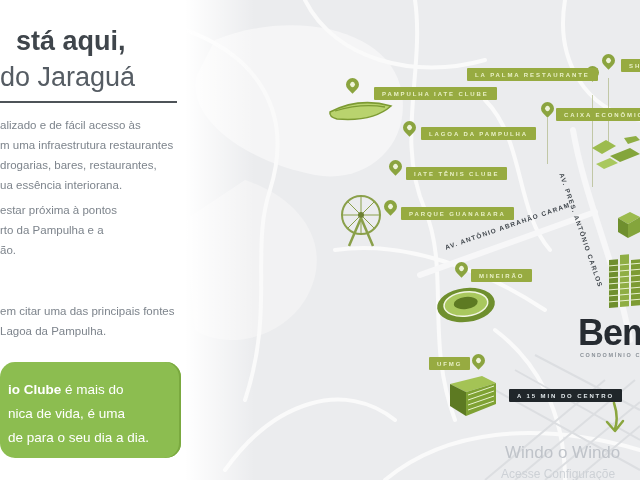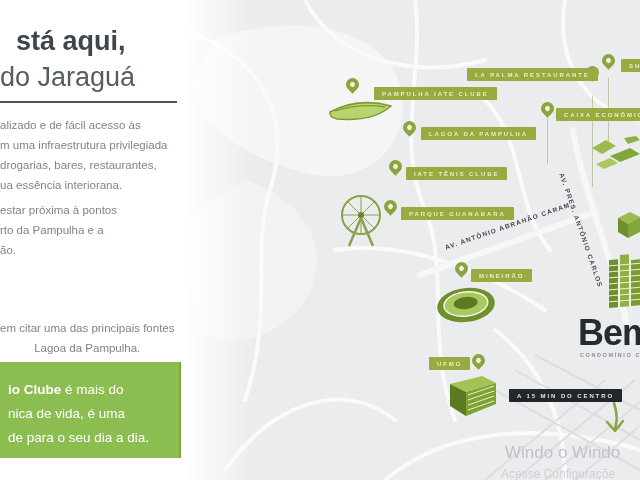--- a/index.html
+++ b/index.html
@@ -12,21 +12,21 @@
   .map svg.roads{position:absolute;left:0;top:0;z-index:1;}
   
   .left{position:absolute;left:0;top:0;width:200px;height:480px;z-index:6;}
   .h1{position:absolute;left:16px;top:26px;font-size:27px;font-weight:700;color:#3f454b;white-space:nowrap;}
   .h2{position:absolute;left:0;top:62px;font-size:27px;font-weight:400;color:#555c63;white-space:nowrap;}
   .divider{position:absolute;left:0;top:101px;width:177px;height:2px;background:#4d5358;}
   .para{position:absolute;left:0;font-size:11.5px;line-height:20px;color:#7d848c;white-space:nowrap;}
   .para span{display:block;}
   .greenbox{position:absolute;left:0;top:362px;width:181px;height:96px;background:#8cbd50;
     color:#ffffff;font-size:13.5px;line-height:24px;padding:16px 8px 0 8px;box-sizing:border-box;
-    box-shadow:inset -2px 0 0 #7aa93f;white-space:nowrap;z-index:7;}
+    box-shadow:inset -2px 0 0 #7aa93f;white-space:nowrap;z-index:7;border-radius:15px;}
   .greenbox b{font-weight:700;}
   .greenbox span{display:block;}
   
   .badge{position:absolute;background:#97ab41;color:#e9f0c6;font-size:6px;font-weight:700;
     letter-spacing:1.9px;padding:4px 8px 3px 8px;white-space:nowrap;border-radius:1px;z-index:5;}
   .badge.dark{background:#20262a;color:#dfe6e9;}
   .pin{position:absolute;width:13px;height:13px;background:#8ba43f;
     border-radius:50% 50% 50% 0;transform:rotate(-45deg);z-index:5;}
   .pin::after{content:"";position:absolute;left:4px;top:4px;width:5px;height:5px;
     background:#eef3d9;border-radius:50%;}
@@ -191,32 +191,32 @@
   <div class="wm1">Windo o Windo</div>
   <div class="wm2">Acesse Configuraçõe</div>
 
   <div class="left">
     <div class="h1">stá aqui,</div>
     <div class="h2">do Jaraguá</div>
     <div class="divider"></div>
 
     <div class="para" style="top:115px;">
       <span>alizado e de fácil acesso às</span>
-      <span>m uma infraestrutura privilegiada</span>
+      <span>m uma infraestrutura restaurantes</span>
       <span>drogarias, bares, restaurantes,</span>
       <span>ua essência interiorana.</span>
     </div>
 
     <div class="para" style="top:200px;">
       <span>estar próxima à pontos</span>
       <span>rto da Pampulha e a</span>
       <span>ão.</span>
     </div>
 
-    <div class="para" style="top:318px;text-align:center;">
+    <div class="para" style="top:301px;">
       <span>em citar uma das principais fontes</span>
       <span>Lagoa da Pampulha.</span>
     </div>
 
     <div class="greenbox">
       <span><b>io Clube</b><i style="font-style:normal"> é mais do</i></span>
       <span>nica de vida, é uma</span>
       <span>de para o seu dia a dia.</span>
     </div>
   </div>

